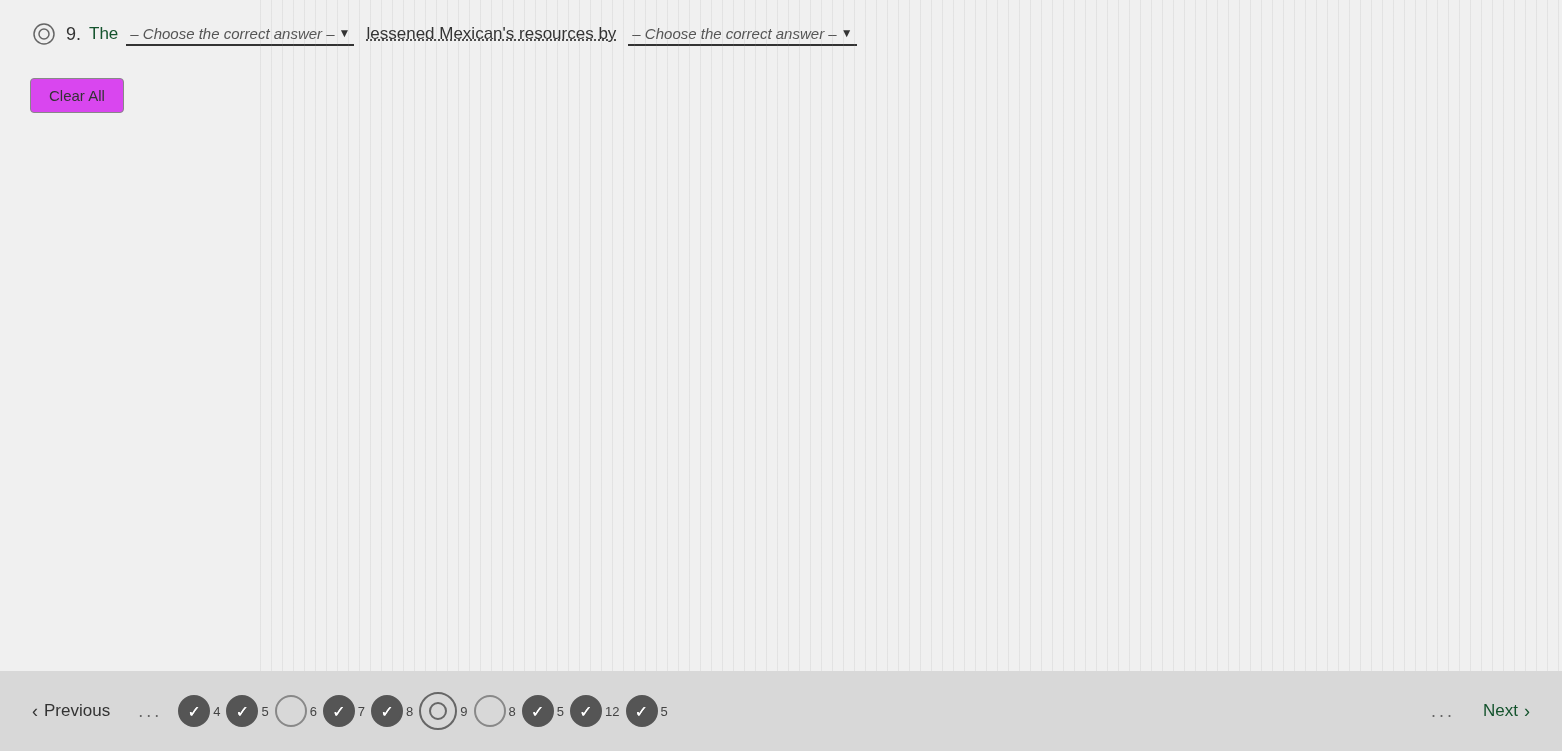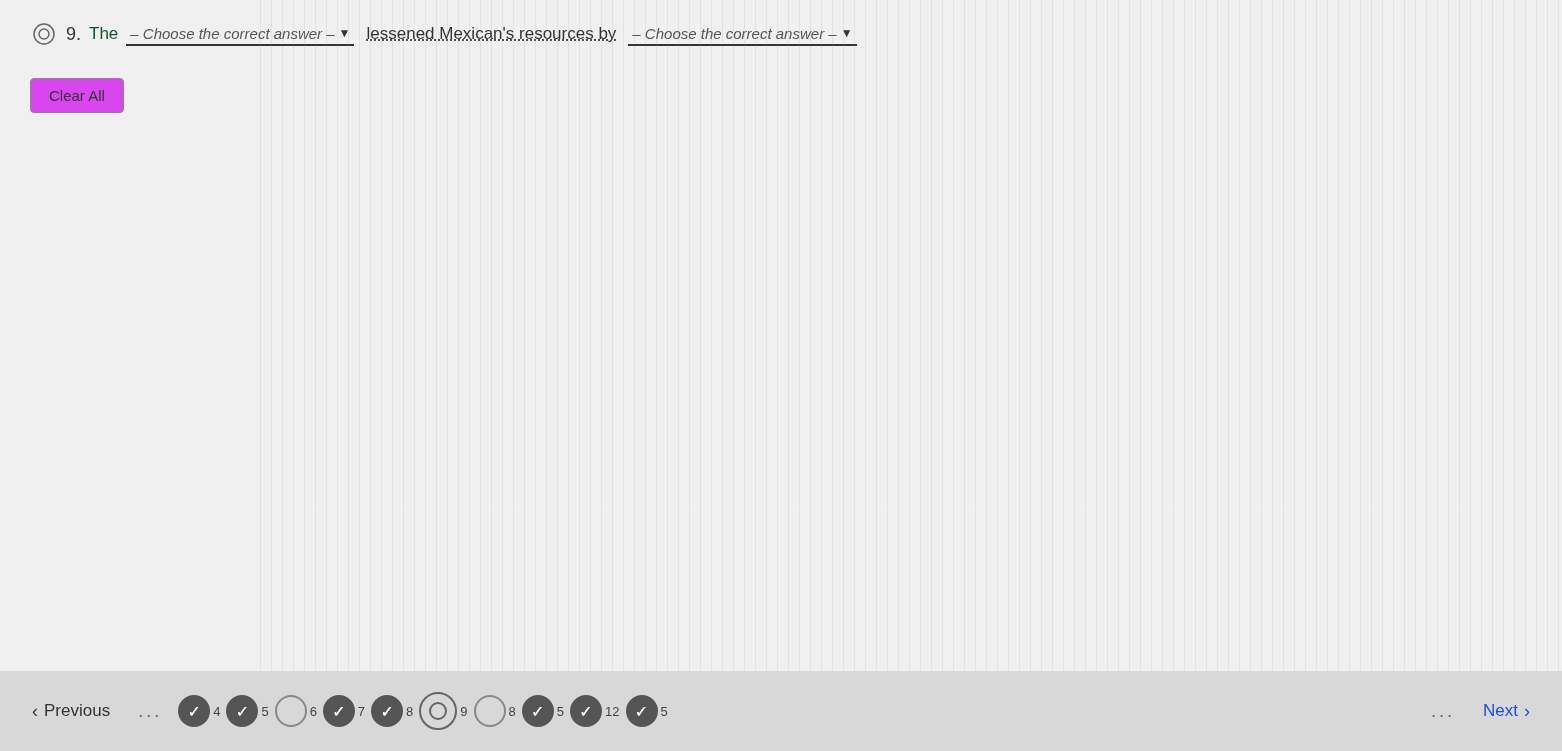--- a/index.html
+++ b/index.html
@@ -182,21 +182,21 @@
       color: #666;
       letter-spacing: 3px;
       margin: 0 6px;
     }
 
     .next-btn {
       display: flex;
       align-items: center;
       gap: 6px;
       font-size: 17px;
-      color: #1d4ed8;
+      color: #14532d;
       cursor: pointer;
       padding: 8px 12px;
       margin-left: auto;
     }
 
     .next-btn .chevron {
       font-size: 18px;
     }
 
     

